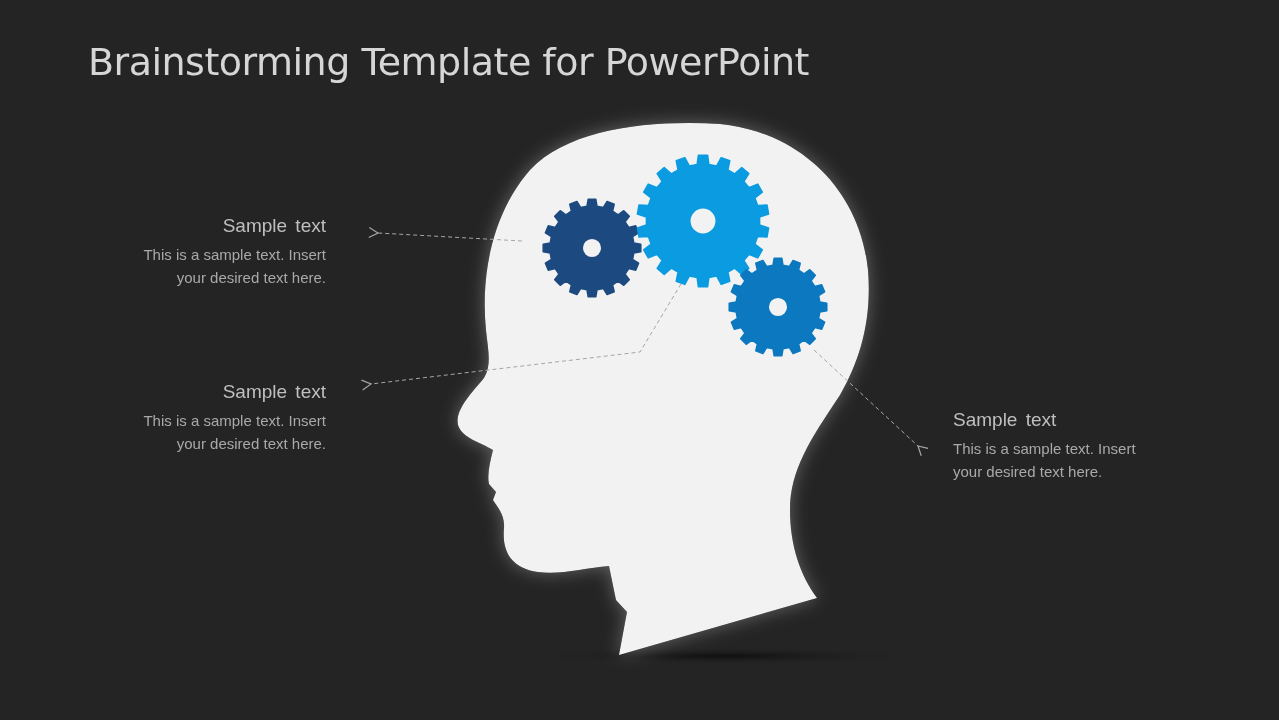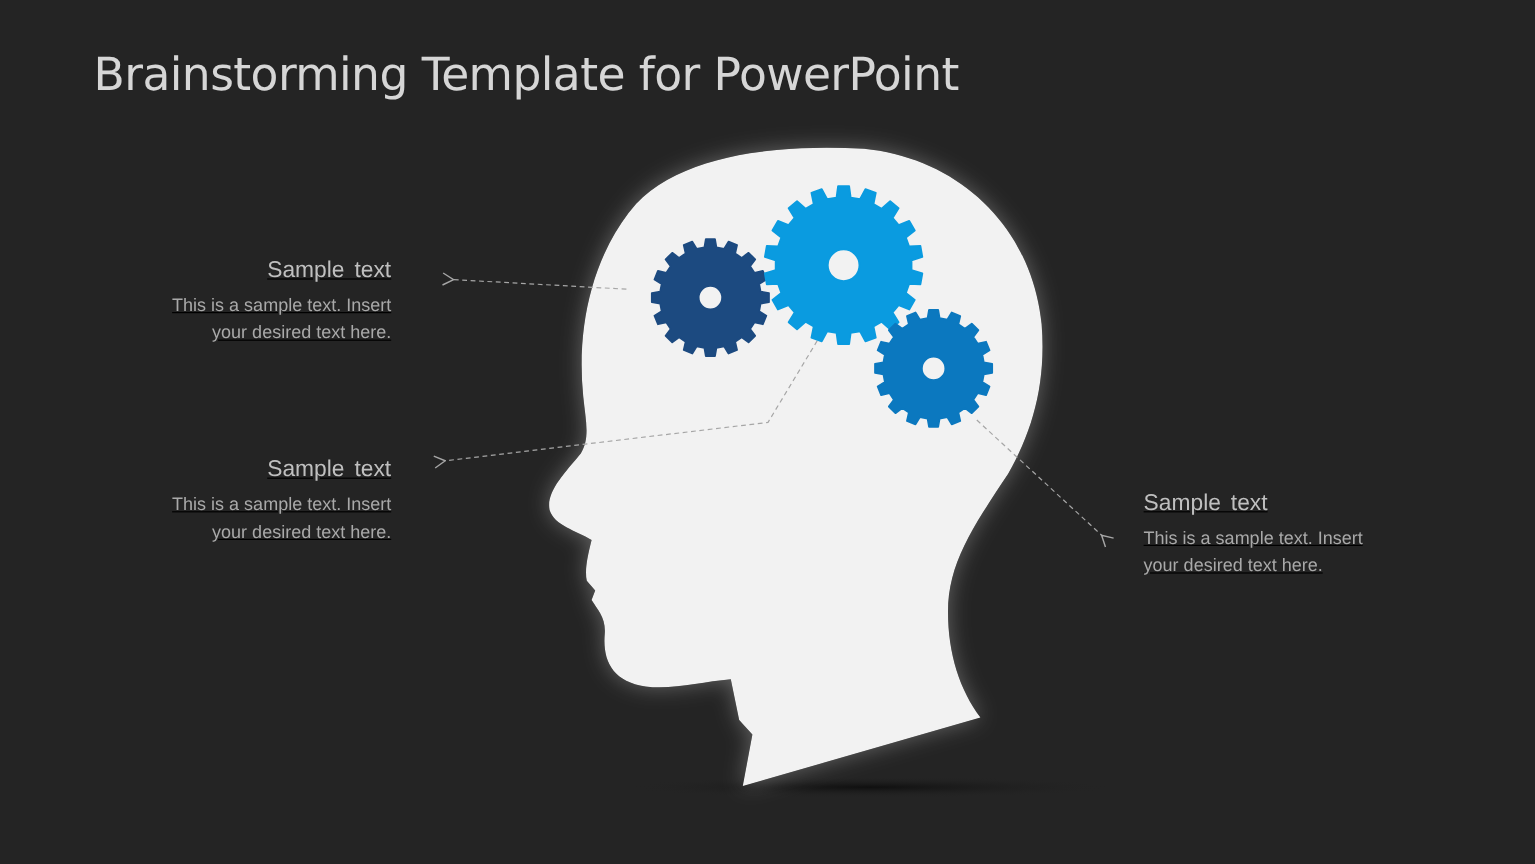--- a/index.html
+++ b/index.html
@@ -3,26 +3,26 @@
 <meta charset="utf-8">
 <style>
   html, body { margin: 0; padding: 0; }
   body {
     width: 1279px; height: 720px; overflow: hidden;
     background: #242424;
     position: relative;
     font-family: "Liberation Sans", sans-serif;
   }
   .title {
-    position: absolute; left: 78px; top: 40px;
+    position: absolute; left: 88px; top: 40px;
     font-family: "DejaVu Sans", sans-serif;
     font-size: 38px; color: #d6d6d6; font-weight: normal;
     letter-spacing: -0.5px; margin: 0; white-space: nowrap;
   }
-  .callout { position: absolute; width: 260px; text-decoration: underline; }
+  .callout { position: absolute; width: 260px; }
   .callout.right-align { text-align: right; }
   .callout.left-align { text-align: left; }
   .callout .heading {
     font-size: 19px; color: #bfbfbf; margin-bottom: 6px; word-spacing: 3px;
   }
   .callout .body {
     font-size: 15px; color: #a9a9a9; line-height: 23px;
   }
   #diagram { position: absolute; left: 0; top: 0; }
 </style>

